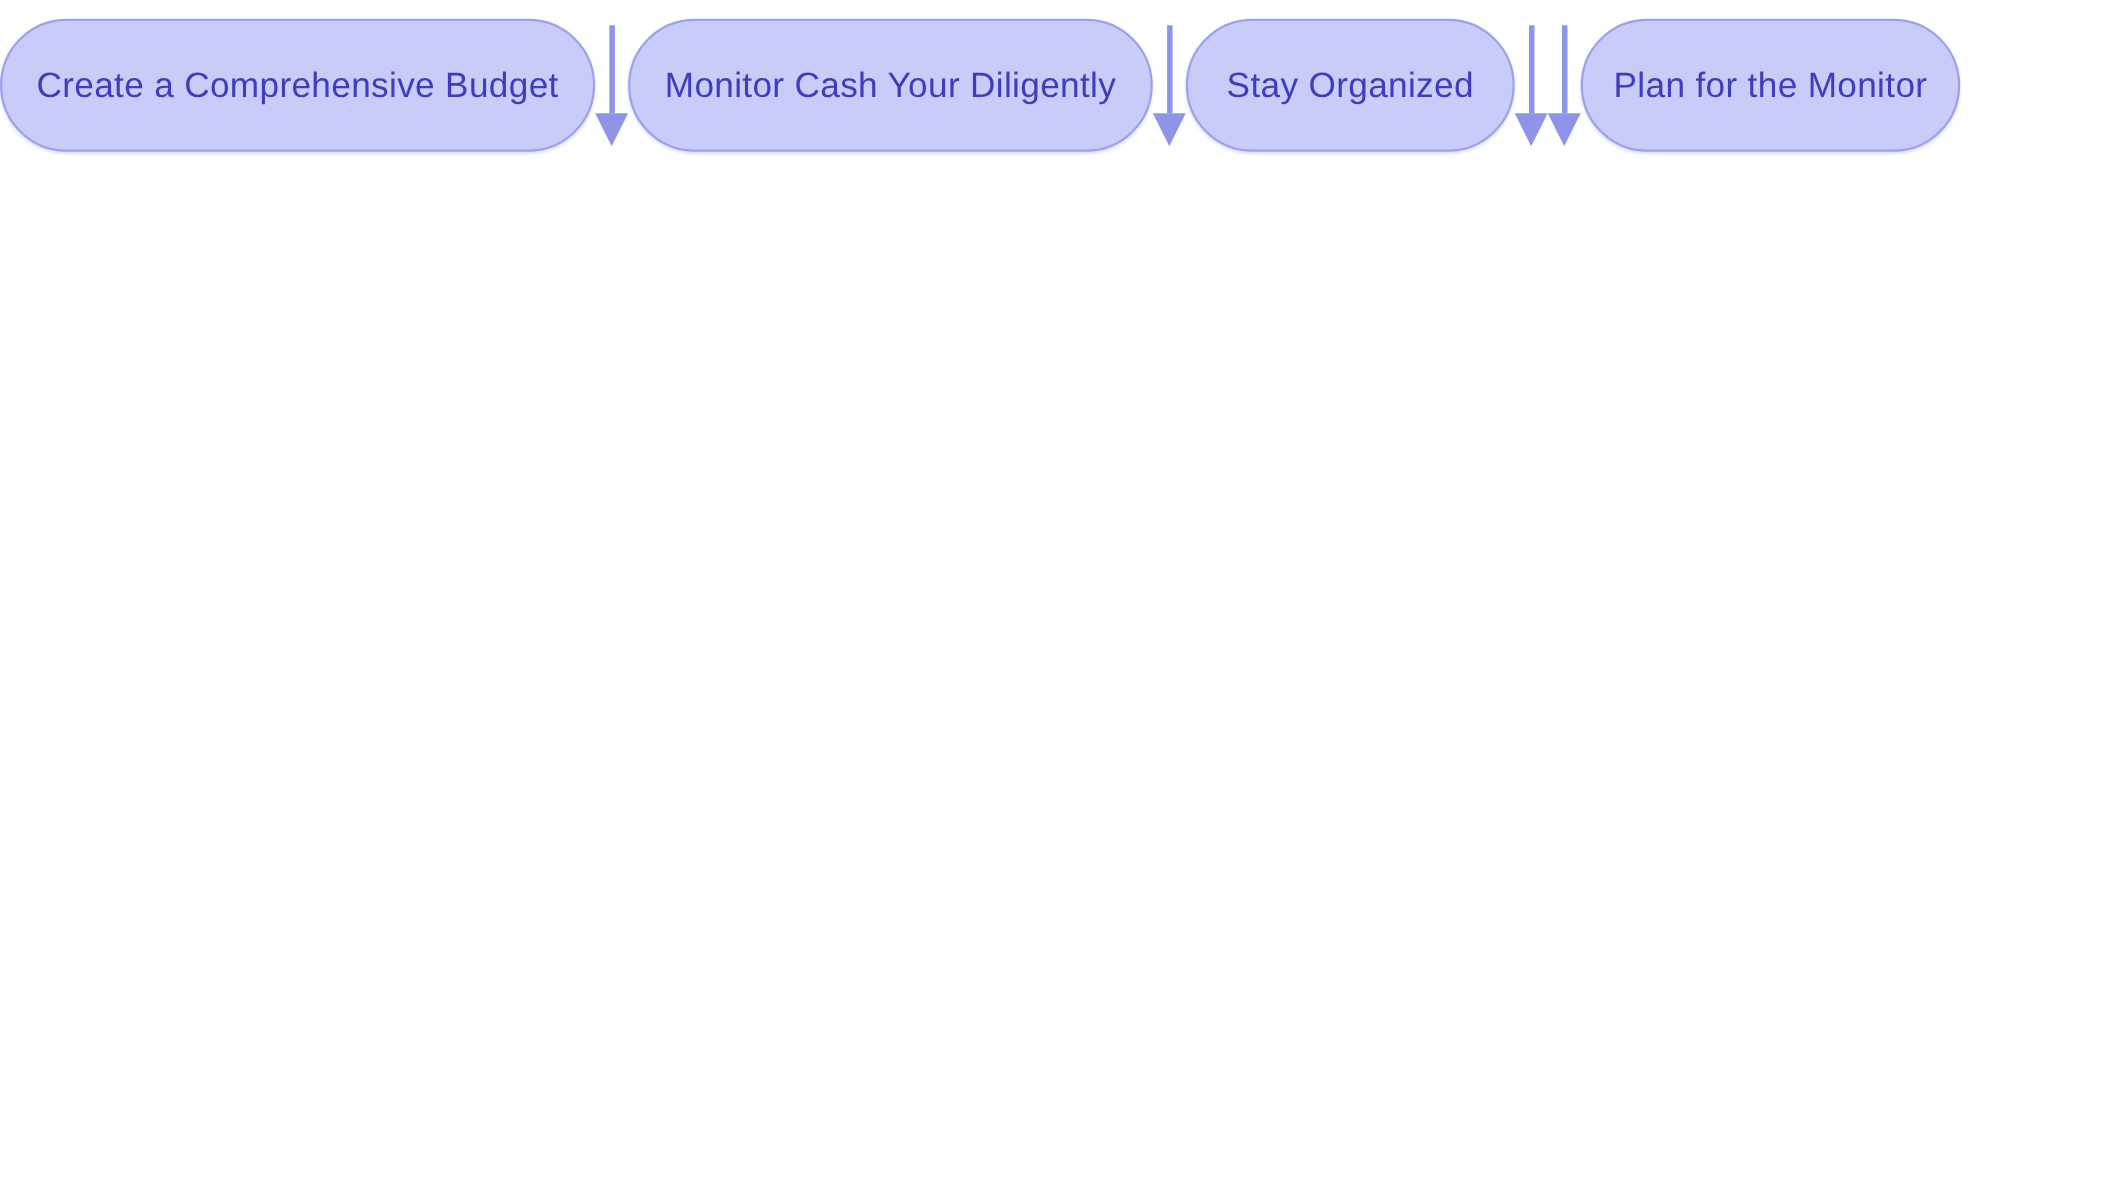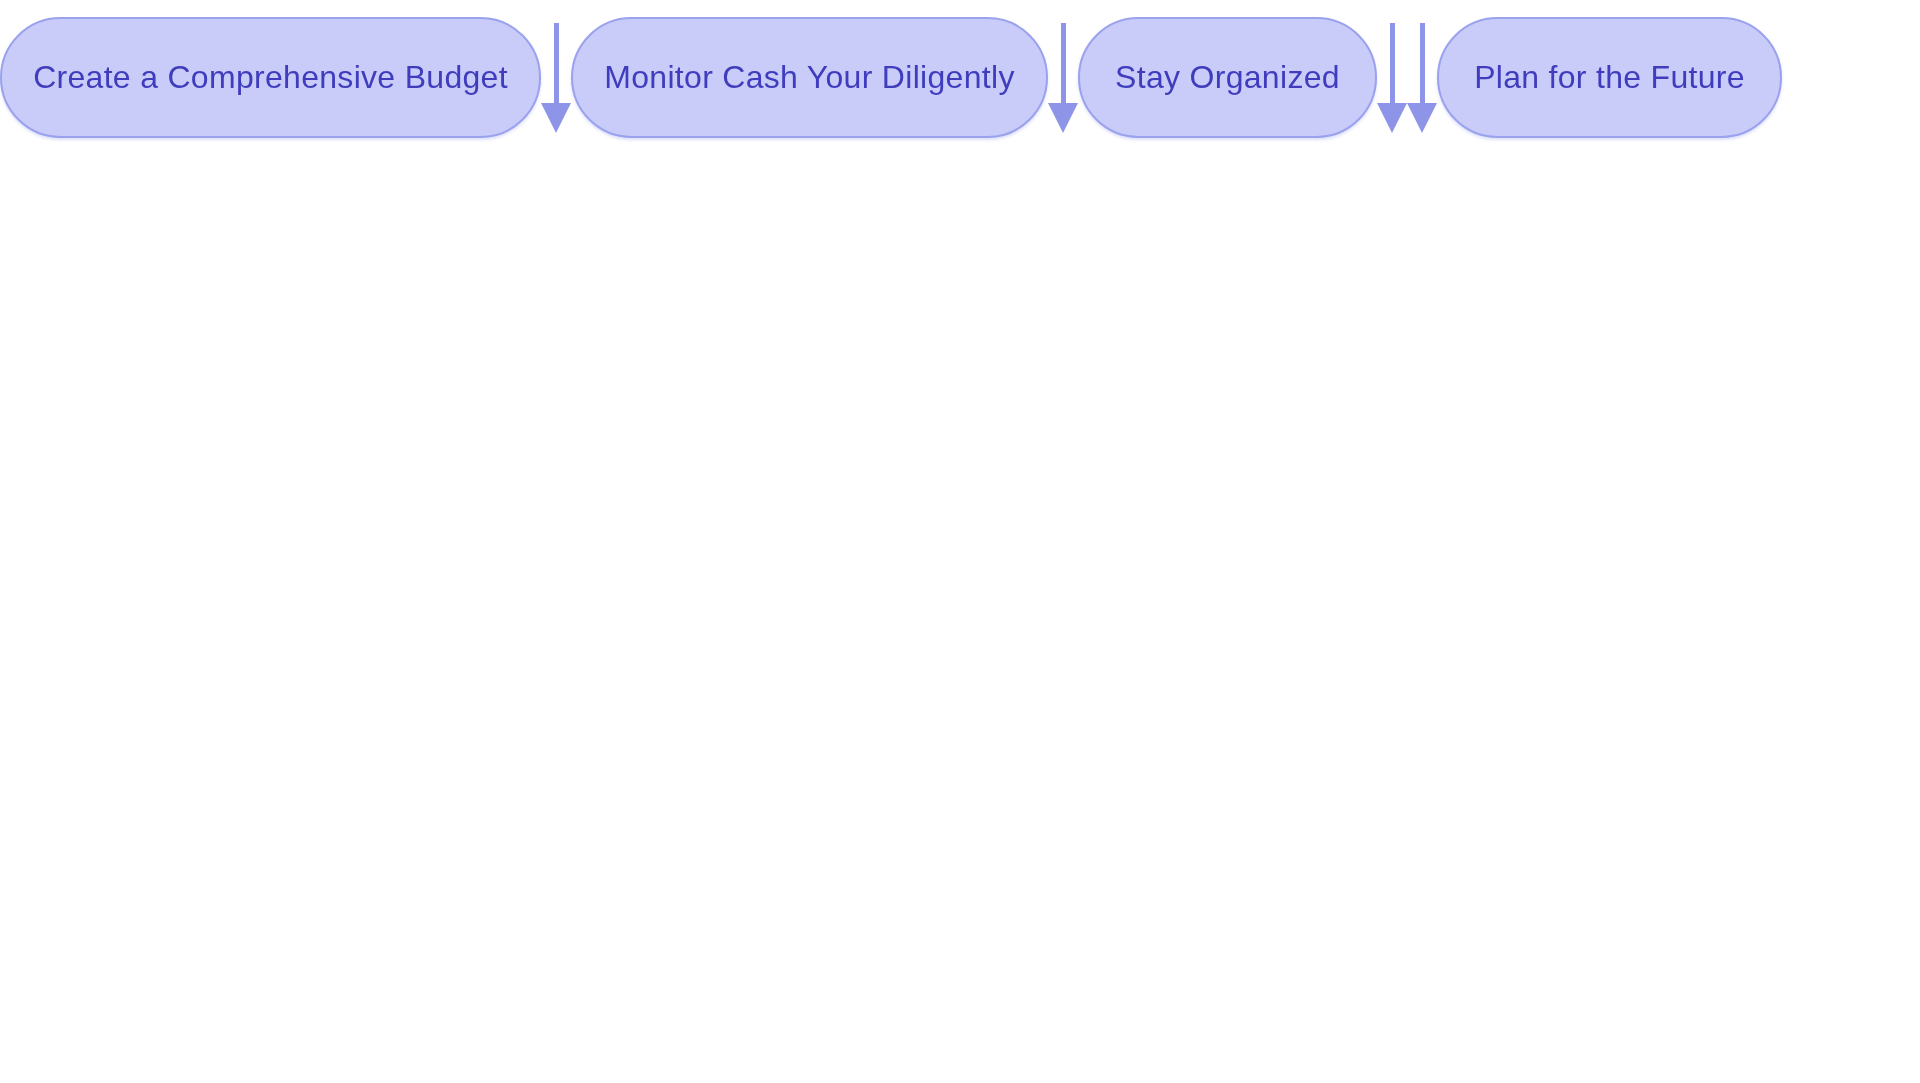--- a/index.html
+++ b/index.html
@@ -105,17 +105,17 @@
       <div class="arrow-head"></div>
     </div>
 
 
     <div class="arrow">
       <div class="arrow-line"></div>
       <div class="arrow-head"></div>
     </div>
 
     <div class="node" style="width: 345px;">
-      <span class="node-label">Plan for the Future</span>
+      <span class="node-label">Plan for the Monitor</span>
     </div>
 
   </div>
 </div>
 
 </body></html>

